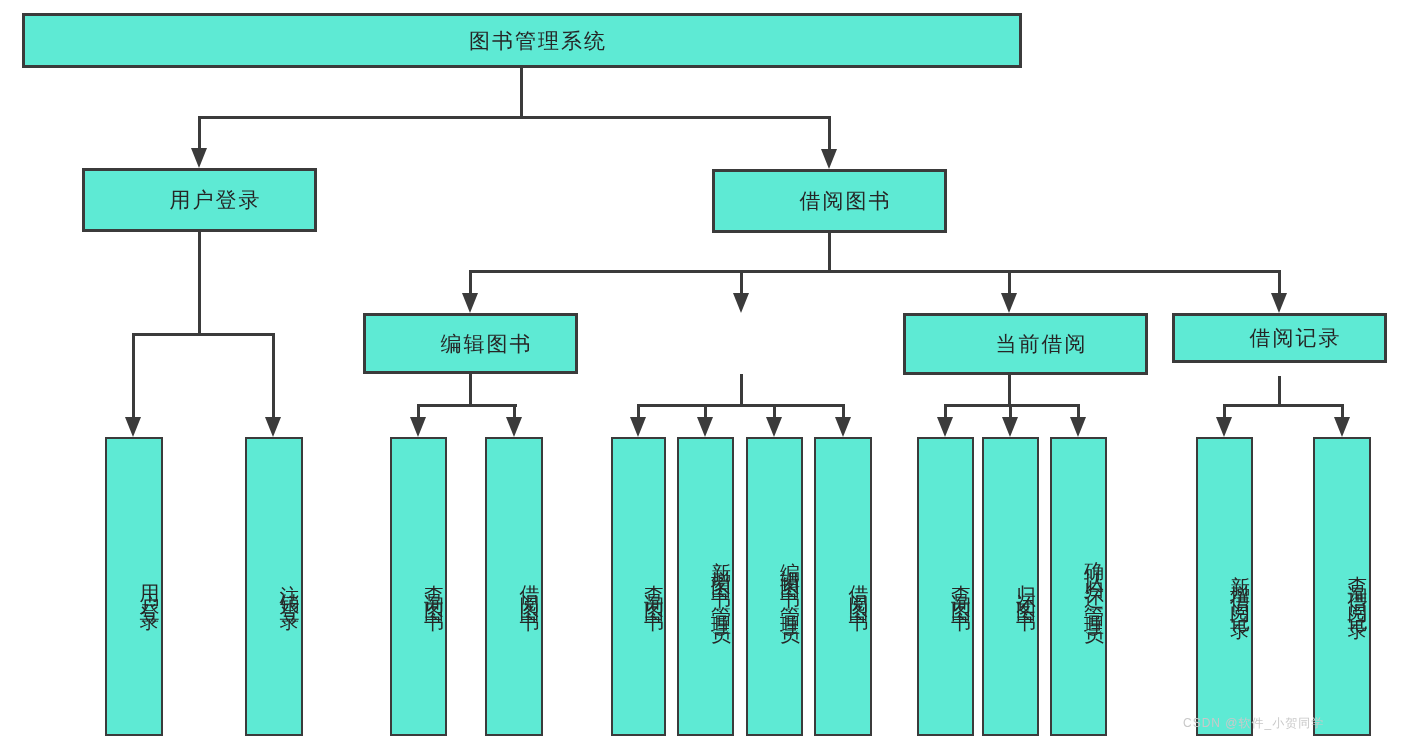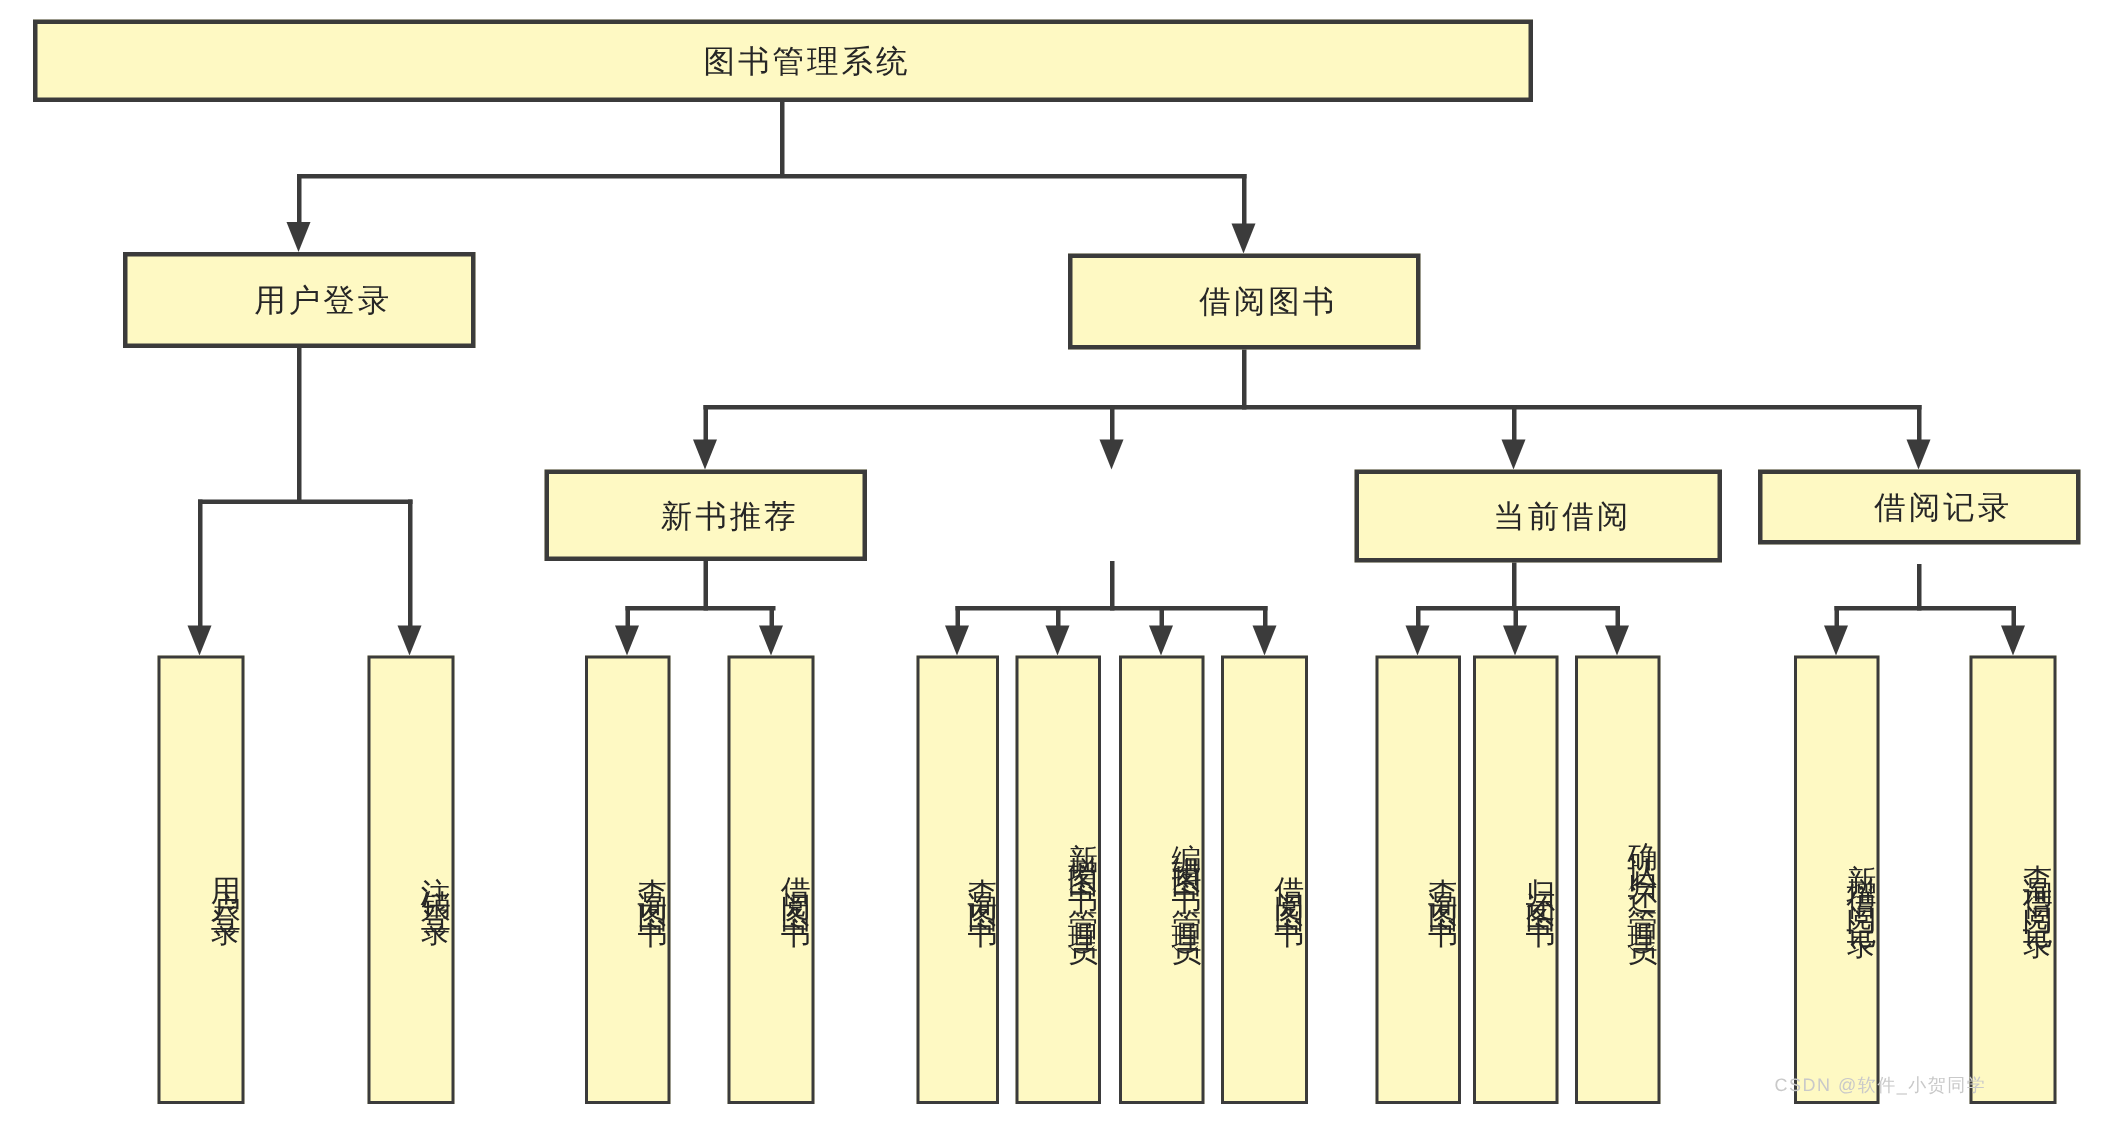--- a/index.html
+++ b/index.html
@@ -9,21 +9,21 @@
     --background:#ffffff;
   }
   html,body{margin:0;padding:0;background:var(--background);}
   body{font-family:"Liberation Sans","DejaVu Sans",sans-serif;}
   .canvas{
     position:relative;width:1405px;height:747px;
     background:var(--background);overflow:hidden;
   }
   .box{
     position:absolute;box-sizing:border-box;
-    border:3px solid var(--line);background:#fef9c3;
+    border:3px solid var(--line);background:#5eead4;
     display:flex;align-items:center;justify-content:center;
     color:var(--text);
     padding-left:32px;
   }
   .hlabel{font-size:21px;letter-spacing:2px;white-space:nowrap;}
   .vbox{border-width:2px;}
   .vlabel{
     writing-mode:vertical-rl;text-orientation:mixed;
     font-size:20px;line-height:1;letter-spacing:9px;white-space:nowrap;
   }
@@ -74,21 +74,21 @@
   <div class="vline" style="left:469px;top:270px;height:26px;"></div>
   <div class="arrow" style="left:462px;top:293px;"></div>
   <div class="vline" style="left:740px;top:270px;height:26px;"></div>
   <div class="arrow" style="left:733px;top:293px;"></div>
   <div class="vline" style="left:1008px;top:270px;height:26px;"></div>
   <div class="arrow" style="left:1001px;top:293px;"></div>
   <div class="vline" style="left:1278px;top:270px;height:26px;"></div>
   <div class="arrow" style="left:1271px;top:293px;"></div>
 
   <div class="box" style="left:363px;top:313px;width:215px;height:61px;">
-    <span class="hlabel">新书推荐</span>
+    <span class="hlabel">编辑图书</span>
   </div>
   <div class="box" style="left:903px;top:313px;width:245px;height:62px;">
     <span class="hlabel">当前借阅</span>
   </div>
   <div class="box" style="left:1172px;top:313px;width:215px;height:50px;">
     <span class="hlabel">借阅记录</span>
   </div>
 
   <div class="vline" style="left:469px;top:374px;height:33px;"></div>
   <div class="hline" style="left:417px;top:404px;width:100px;"></div>

